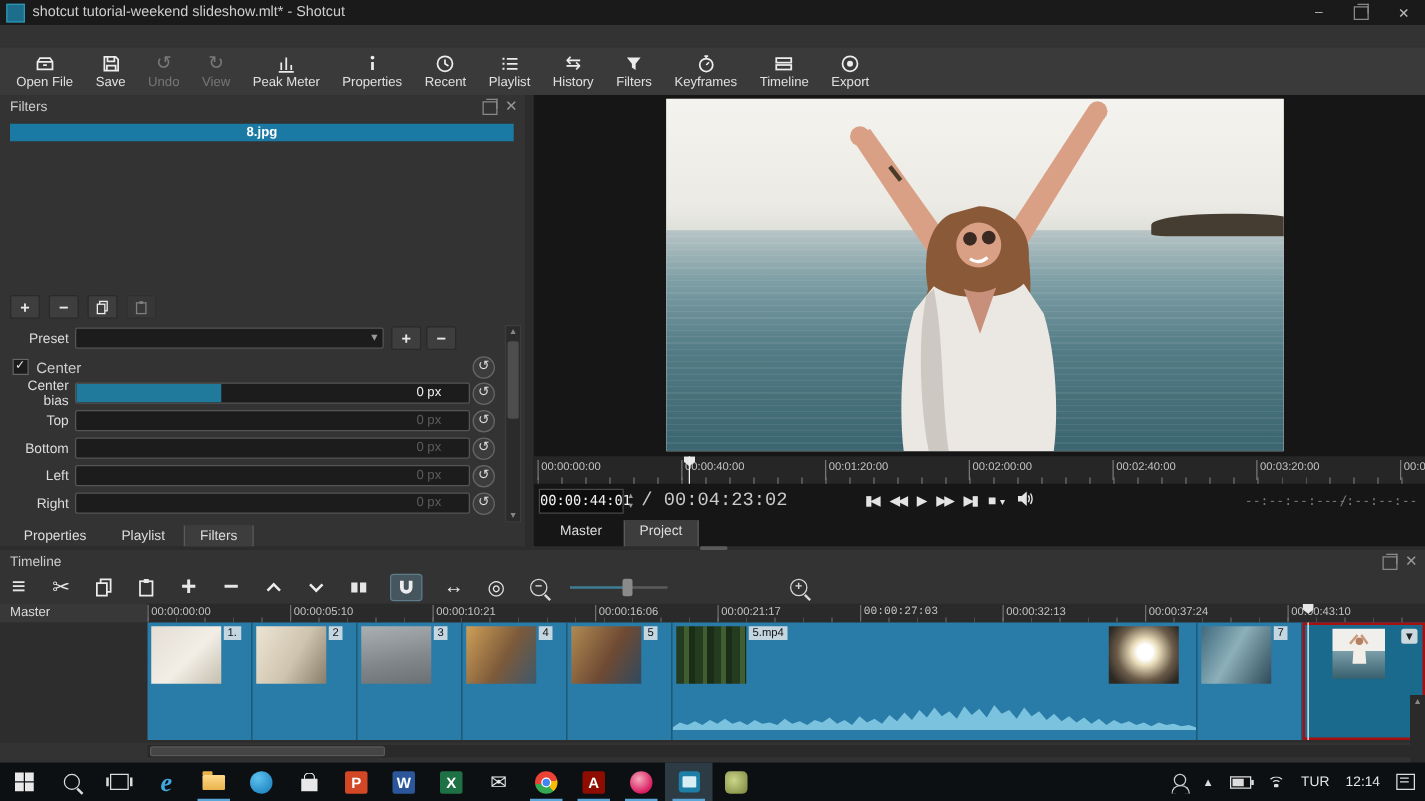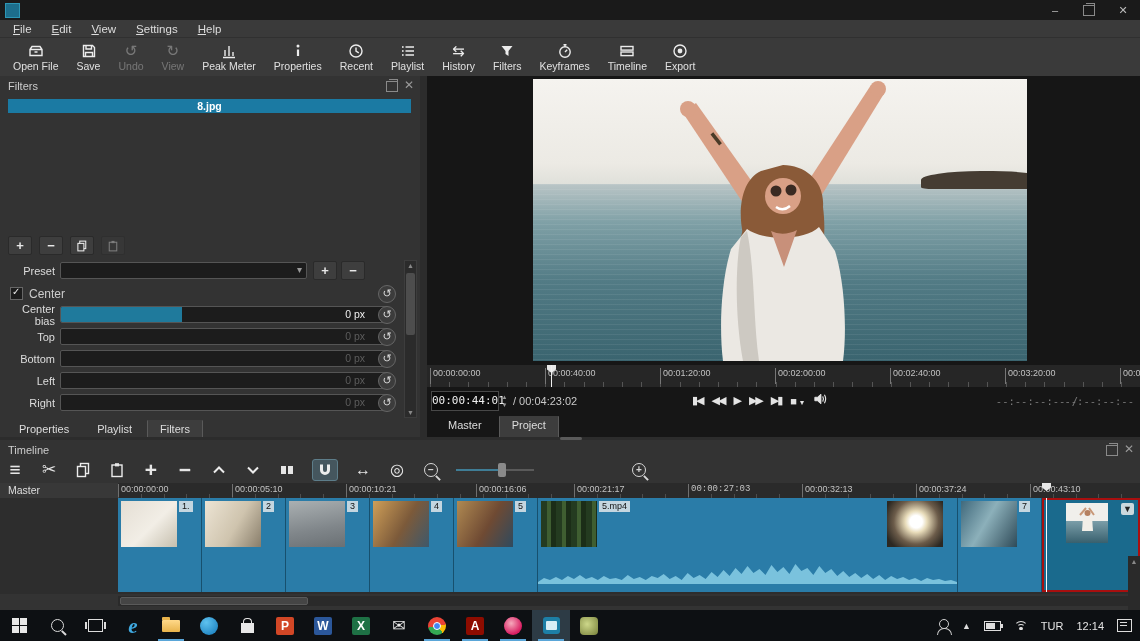--- a/index.html
+++ b/index.html
@@ -42,21 +42,21 @@
   .group-label{margin:3px 0 0 6px;font-weight:bold;color:#e8e8e8;font-size:11px;}
   .filter-row{margin-top:2px;height:13px;background:#1b7aa3;display:flex;align-items:center;color:#fff;font-size:11px;}
   .filter-row .chk{margin:0 6px 0 7px;color:#fff;font-size:10px;}
   .flt-btns{position:absolute;left:8px;top:160px;display:flex;gap:7px;}
   .sq-btn{width:22px;height:17px;background:#3e3e3e;border:1px solid #2a2a2a;border-radius:2px;
           display:flex;align-items:center;justify-content:center;color:#e8e8e8;font-size:13px;font-weight:bold;}
   .sq-btn.dim{opacity:.4;}
   .ctl-area{position:absolute;left:0;top:182px;width:420px;height:162px;}
   .prow{position:absolute;height:17px;display:flex;align-items:center;}
   .plabel{position:absolute;width:55px;text-align:right;color:#ddd;font-size:11px;}
-  .spin{position:absolute;left:60px;width:314px;height:15px;background:#1c1c1c;border:1px solid #555;border-radius:2px;overflow:hidden;padding-left:12px;}
+  .spin{position:absolute;left:60px;width:314px;height:15px;background:#1c1c1c;border:1px solid #555;border-radius:2px;overflow:hidden;}
   .spin .fill{position:absolute;left:0;top:0;height:100%;background:#1f7a9c;}
   .spin .val{position:absolute;right:22px;top:0;line-height:15px;font-size:10.5px;color:#efefef;}
   .spin.off .val{color:#5c5c5c;}
   .combo{position:absolute;left:60px;width:245px;height:15px;background:#1c1c1c;border:1px solid #555;border-radius:2px;}
   .combo .arr{position:absolute;right:4px;top:1px;color:#9a9a9a;font-size:10px;}
   .reset-btn{position:absolute;left:378px;width:16px;height:16px;border:1px solid #666;border-radius:50%;
              color:#ddd;font-size:11px;text-align:center;line-height:15px;background:#3c3c3c;}
   .cb{width:11px;height:11px;background:#1c1c1c;border:1px solid #666;display:inline-block;position:relative;margin-right:6px;}
   .cb.on::after{content:'✓';position:absolute;left:1px;top:-2px;color:#e8e8e8;font-size:10px;}
   .vscroll{position:absolute;left:404px;top:184px;width:13px;height:158px;background:#2b2b2b;border:1px solid #3d3d3d;box-sizing:border-box;}
@@ -85,21 +85,21 @@
          repeating-linear-gradient(90deg,#555 0 1px,transparent 1px 19.2px);
        background-size:0 0,713px 5px;background-position:0 0,3px bottom;background-repeat:no-repeat;}
   .pr-label{position:absolute;top:3px;font-size:9px;color:#c2c2c2;border-left:1px solid #777;padding-left:2px;height:16px;}
   .ph-grip{position:absolute;width:9px;height:8px;background:#e8e8e8;
            clip-path:polygon(0 0,100% 0,100% 55%,50% 100%,0 55%);}
   .ph-line{position:absolute;width:1px;background:#f0f0f0;}
   .transport-row{position:absolute;left:0;top:311px;width:713px;height:27px;display:flex;align-items:center;}
   .tc-box{margin-left:4px;width:66px;height:18px;background:#0c0c0c;border:1px solid #484848;color:#f0f0f0;
           font-family:"DejaVu Sans Mono",monospace;font-size:11px;line-height:18px;text-align:center;}
   .tc-spin{width:11px;height:20px;display:flex;flex-direction:column;align-items:center;justify-content:center;color:#999;font-size:6px;line-height:6px;gap:2px;}
-  .tc-total{color:#c9c9c9;font-family:Liberation Sans, sans-serif;font-size:11px;margin-left:3px;}
+  .tc-total{color:#c9c9c9;font-family:Liberation Mono, monospace;font-size:15px;margin-left:3px;}
   .transport{position:absolute;left:265px;display:flex;align-items:center;gap:9px;color:#e4e4e4;}
   .t-btn{font-size:11px;letter-spacing:-2px;white-space:nowrap;}
   .inout{position:absolute;font-family:"DejaVu Sans Mono",monospace;font-size:10.5px;color:#787878;}
   .player-tabs{position:absolute;left:0;top:340px;width:713px;height:24px;display:flex;padding-left:8px;gap:4px;}
 
   
   .timeline{left:0;top:440px;width:1140px;height:170px;background:#333;}
   .tl-toolbar{position:absolute;left:0;top:16px;width:1140px;height:27px;display:flex;align-items:center;padding-left:6px;gap:16px;color:#e6e6e6;}
   .tl-ic{display:flex;align-items:center;justify-content:center;min-width:18px;height:20px;font-size:15px;}
   .tl-ic.active{background:#45565e;border:1px solid #5d7d8a;border-radius:3px;padding:0 3px;}
@@ -180,36 +180,30 @@
   .person-ic{width:8px;height:8px;border:1.4px solid #cfcfcf;border-radius:50%;position:relative;margin-top:-4px;}
   .person-ic::after{content:'';position:absolute;left:-3px;top:8px;width:13px;height:6px;border:1.4px solid #cfcfcf;border-bottom:none;border-radius:7px 7px 0 0;}
 </style>
 </head>
 <body>
 
 <div id="app">
 
   <div class="abs titlebar">
     <div class="app-logo"></div>
+    <div class="title-text">shotcut tutorial-weekend slideshow.mlt* - Shotcut</div>
     <div class="win-controls">
       <div class="win-btn">–</div>
       <div class="win-btn">
           <span class="float-ic"></span>
         </div>
       <div class="win-btn">✕</div>
     </div>
   </div>
 
-  <div class="abs menubar">
-    <span class="menu-item">File</span>
-    <span class="menu-item">Edit</span>
-    <span class="menu-item">View</span>
-    <span class="menu-item">Settings</span>
-    <span class="menu-item">Help</span>
-  </div>
 
   <div class="abs toolbar">
     <div class="tb-btn">
       <span class="ic">
           <svg class="ic16" viewBox="0 0 16 16">
             <path d="M2,6.5 L4,3.5 H12 L14,6.5 V12.5 H2 Z M2,6.5 H14 M6.5,9 H9.5"></path>
           </svg>
         </span>
       <span class="lbl">Open File</span>
     </div>

